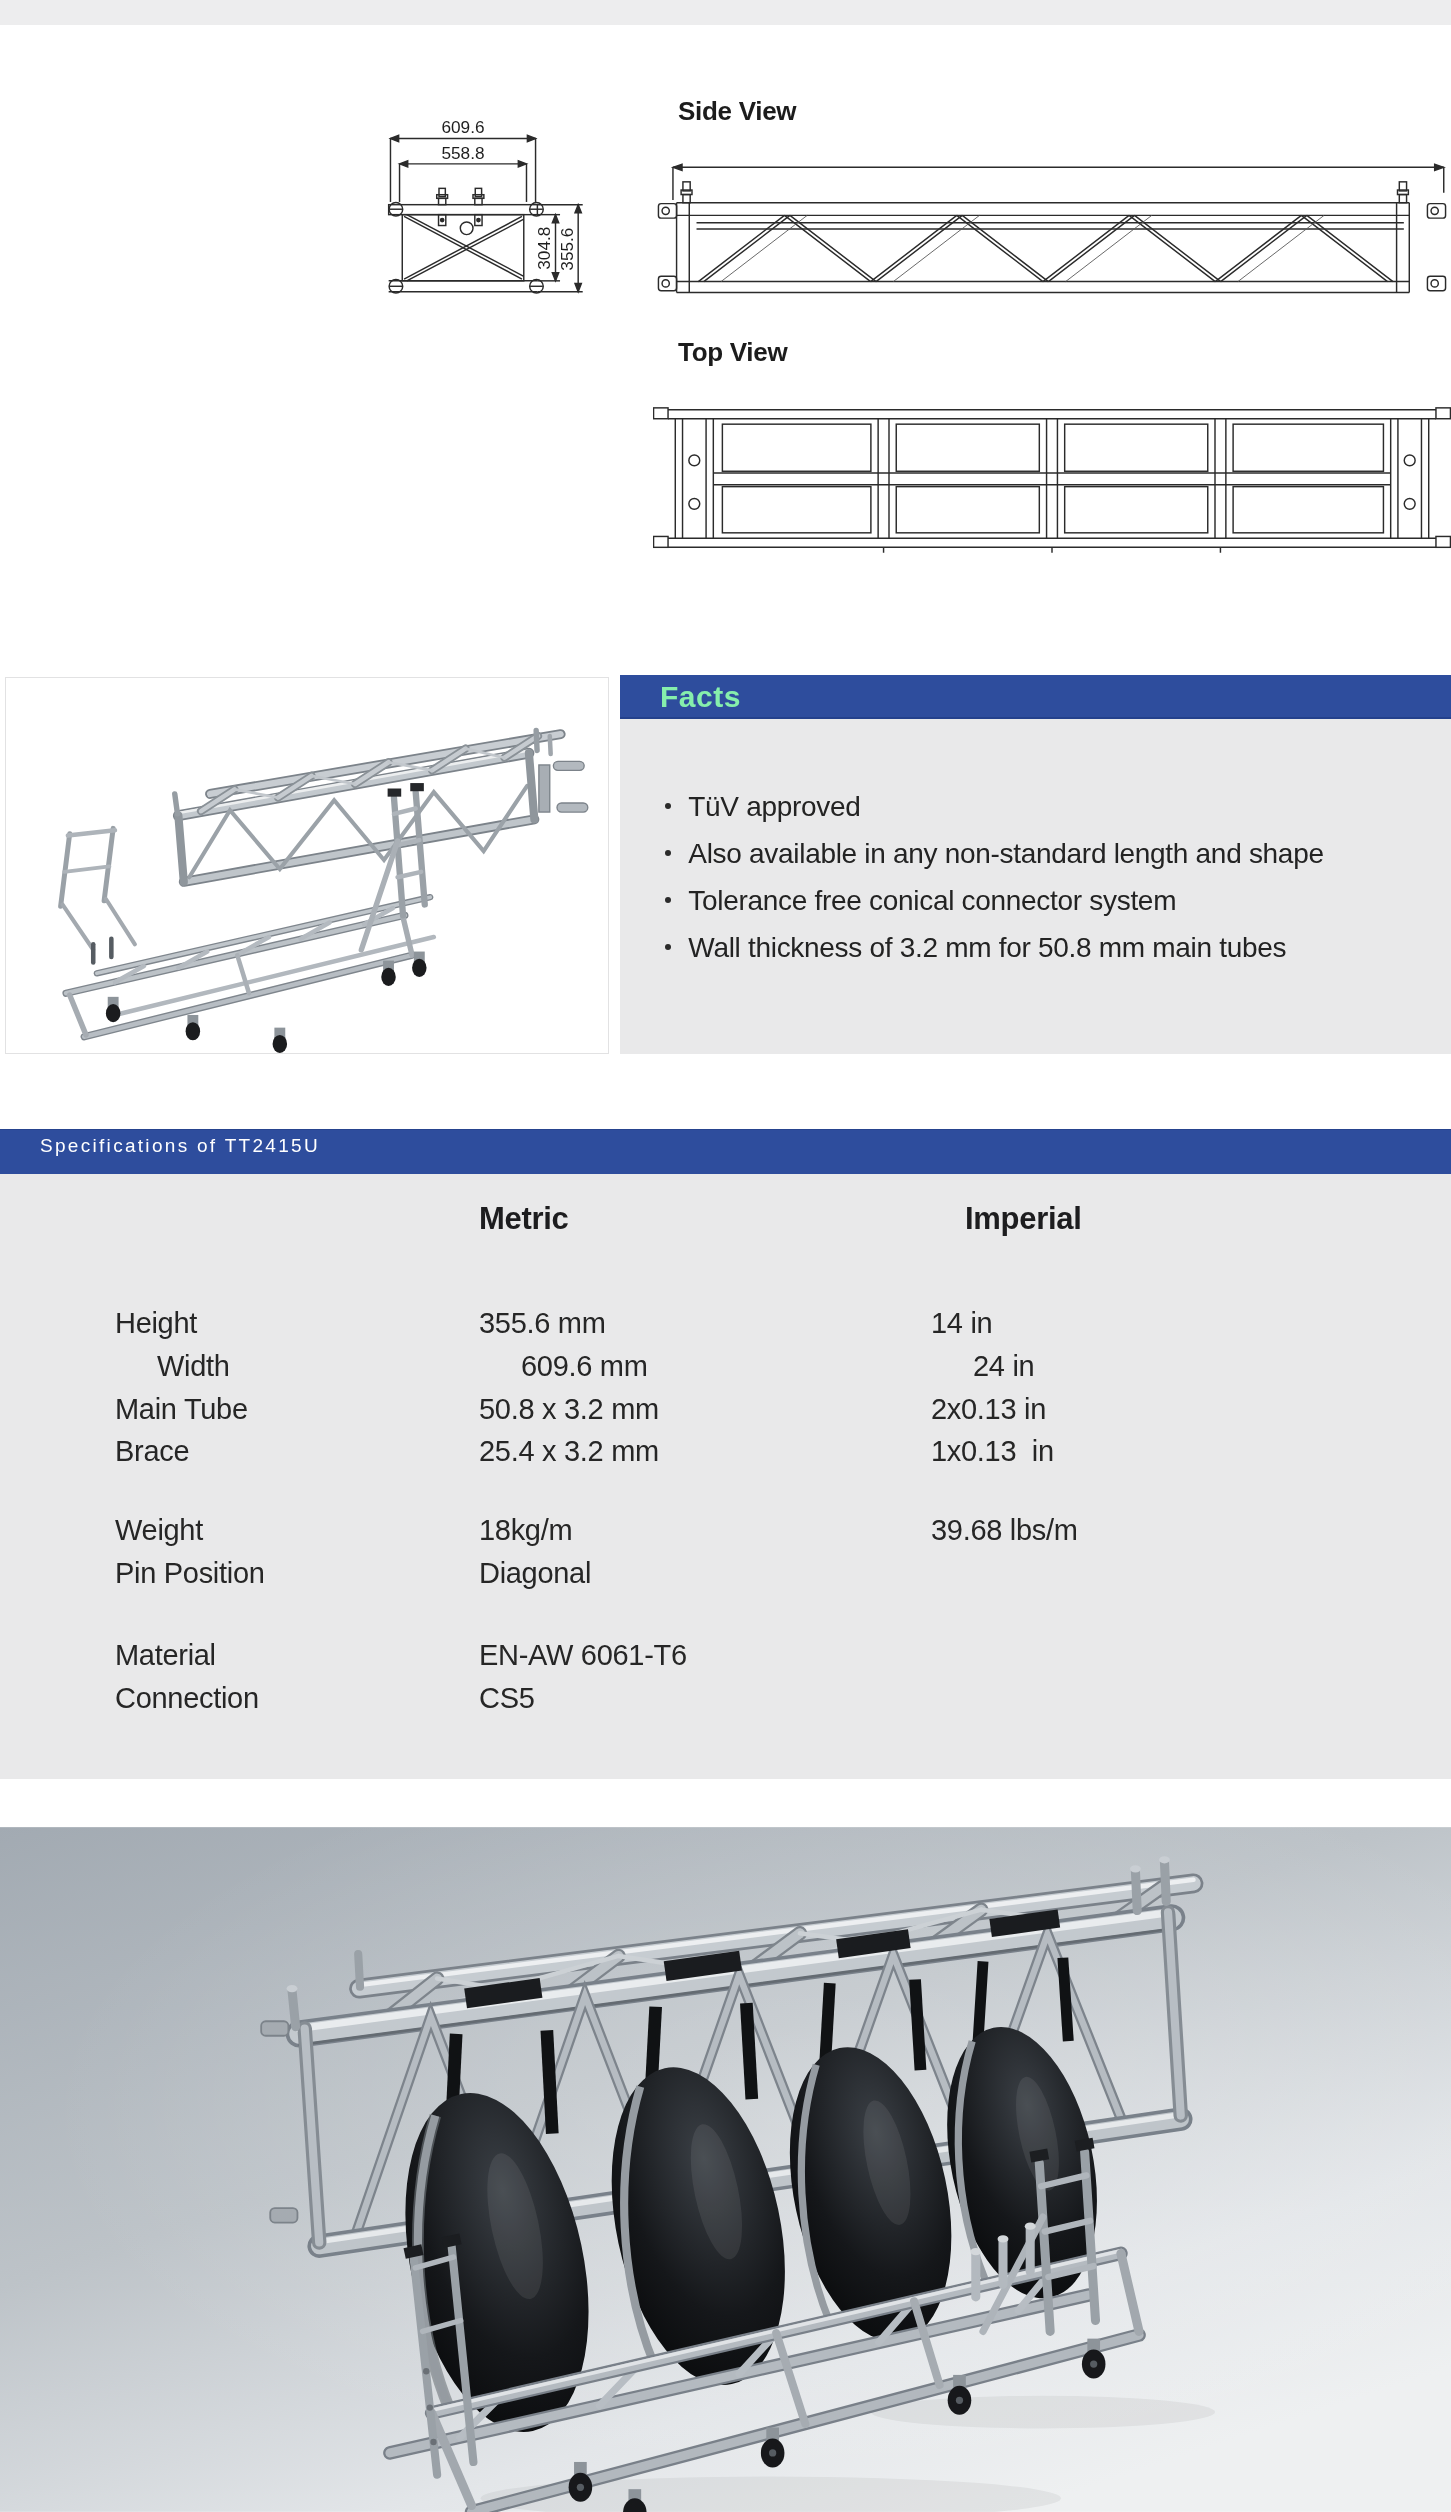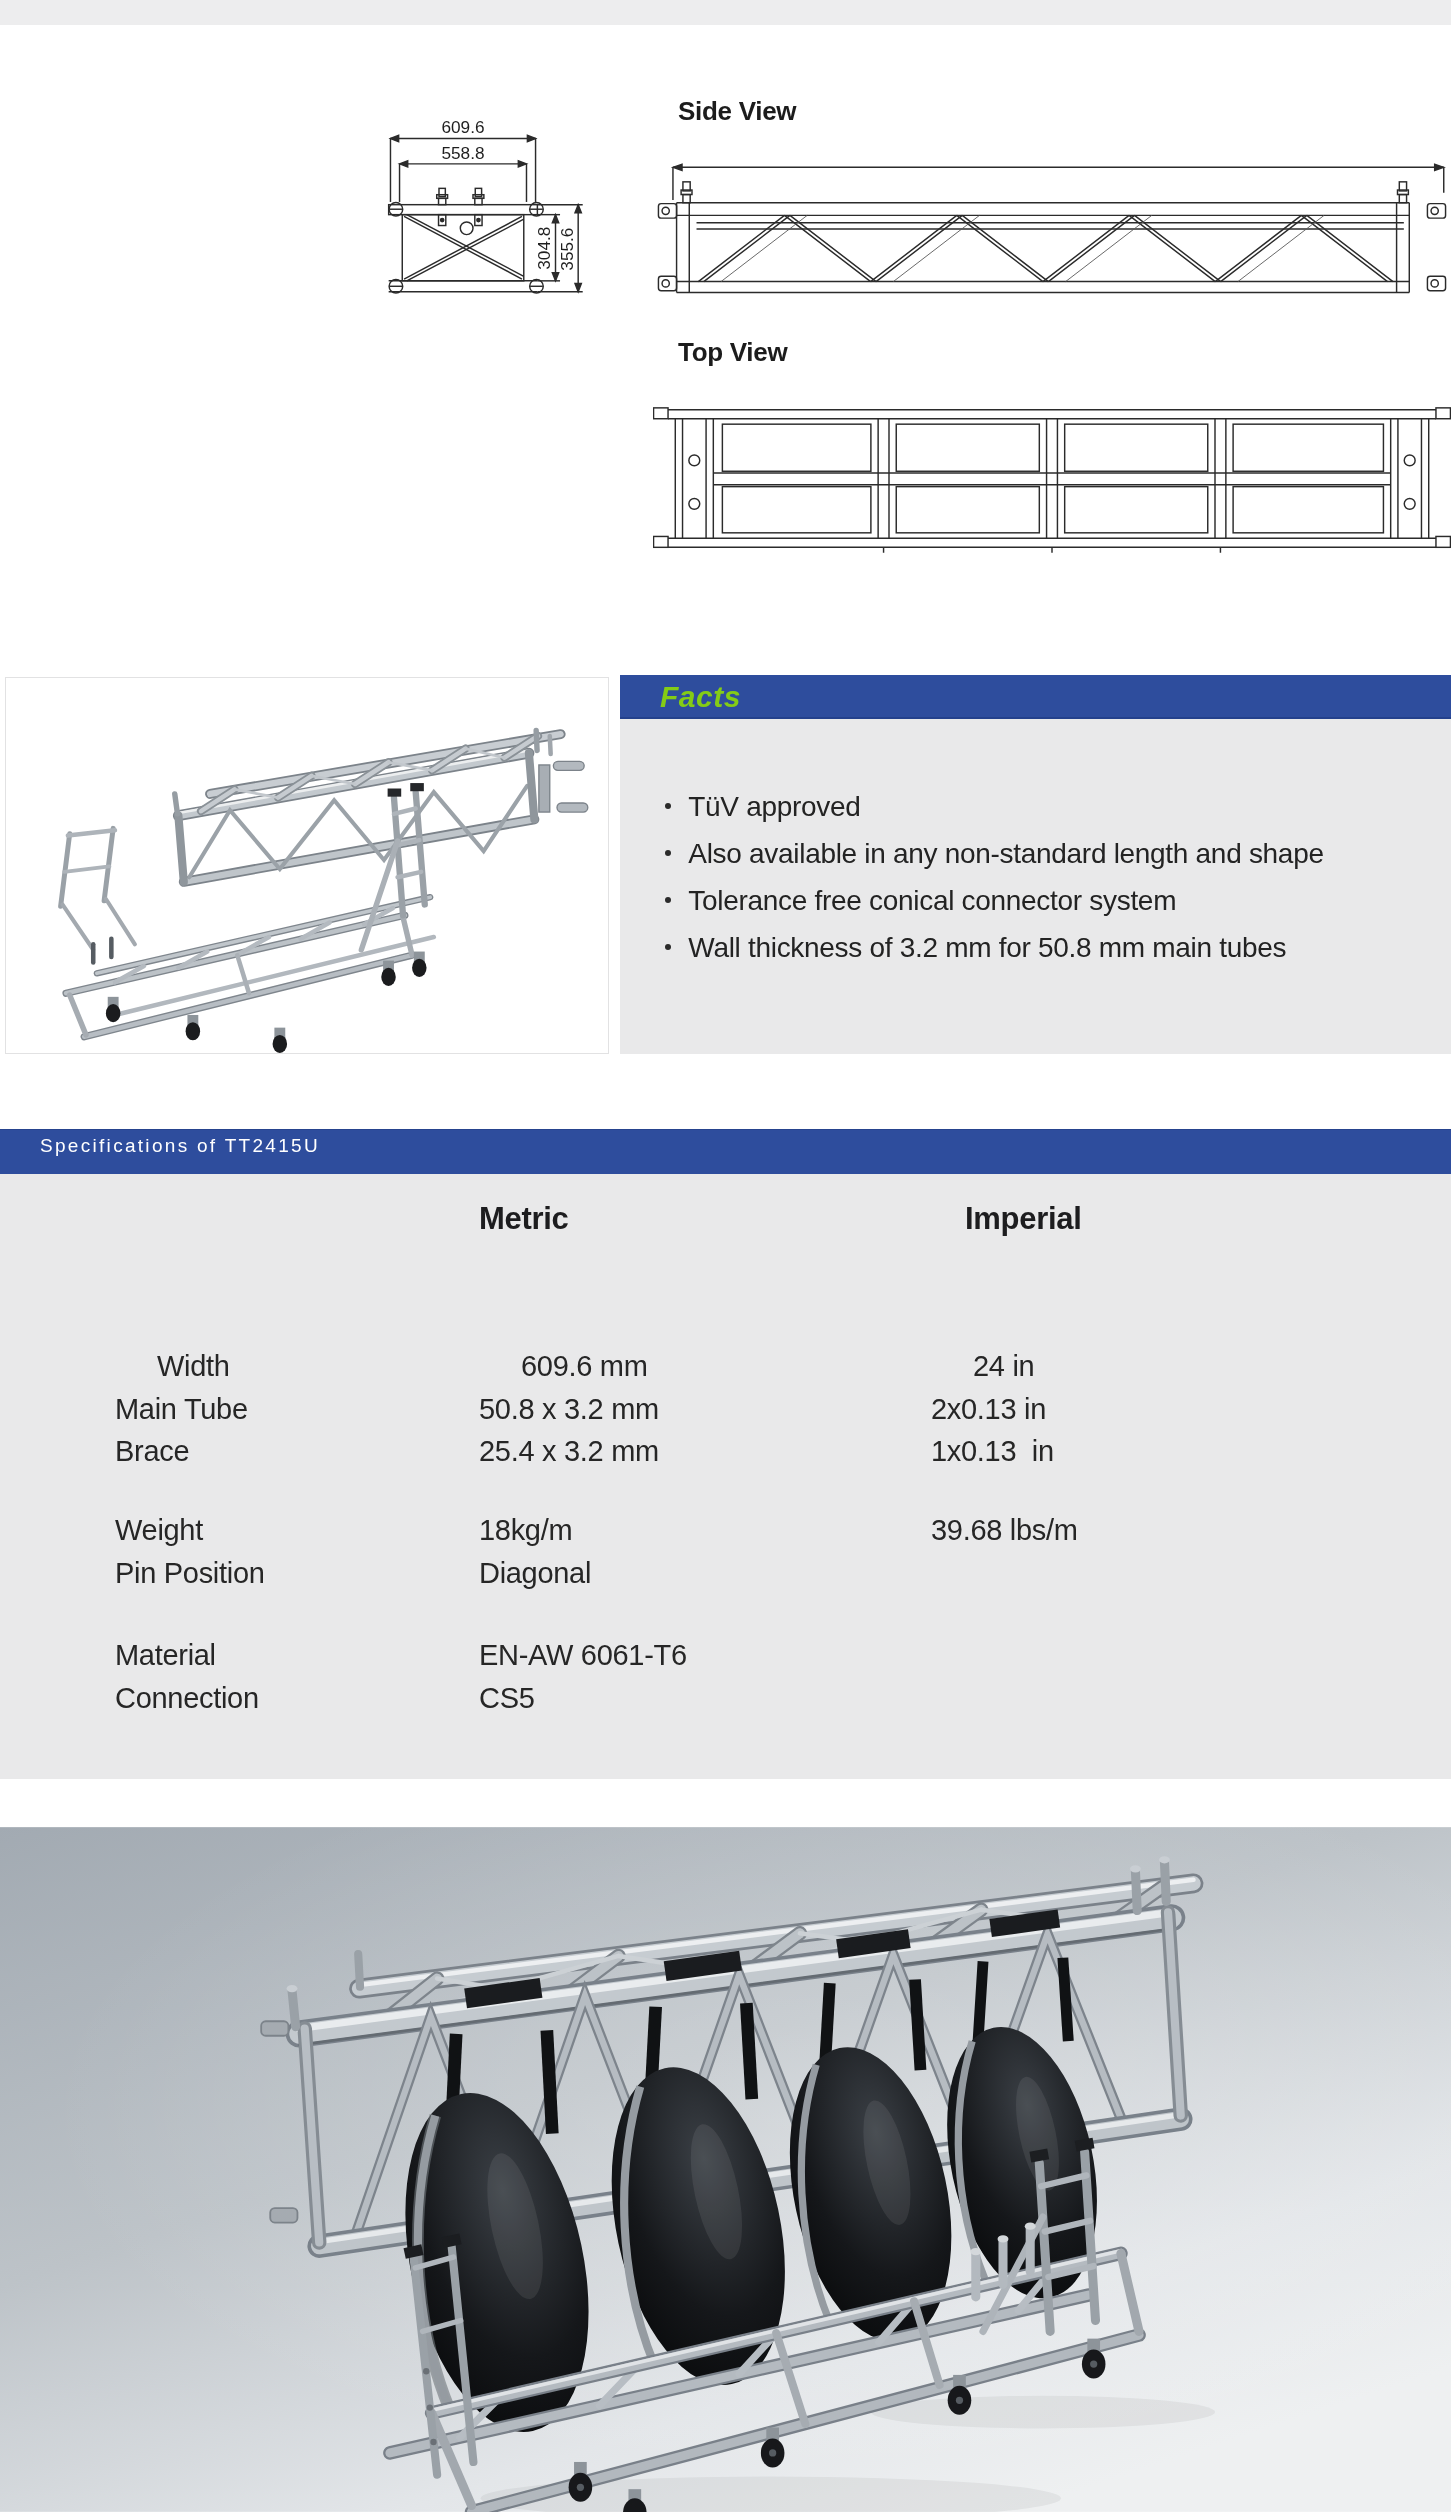--- a/index.html
+++ b/index.html
@@ -7,21 +7,21 @@
     width:1451px;height:2512px;position:relative;background:#ffffff;
     font-family:"Liberation Sans", sans-serif;color:#242424;overflow:hidden;
   }
   .abs{position:absolute;}
   
   .top-band{left:0;top:0;width:1451px;height:25.4px;background:#ededee;}
   
   .view-label{font-size:26px;font-weight:bold;color:#1c1c1c;letter-spacing:-0.3px;}
   
   .facts-bar{left:620px;top:675px;width:831px;height:42px;background:#2e4d9d;border-bottom:2.7px solid #24418c;}
-  .facts-title{position:absolute;left:40px;top:4.5px;color:#84cc16;font-size:30px;font-weight:bold;font-style:italic;letter-spacing:0.5px;}
+  .facts-title{position:absolute;left:40px;top:4.5px;color:#86efac;font-size:30px;font-weight:bold;letter-spacing:0.5px;}
   .facts-body{left:620px;top:719px;width:831px;height:335px;background:#e9e9ea;}
   .fact-item{position:absolute;left:0;display:flex;align-items:flex-start;}
   .fact-dot{width:6.3px;height:6.3px;border-radius:50%;background:#2b2b2b;margin:12.7px 0 0 45px;flex:none;}
   .fact-text{font-size:28px;line-height:34px;color:#232323;margin-left:17px;letter-spacing:-0.3px;}
   
   .photo-box{left:5.4px;top:677px;width:602px;height:375px;background:#ffffff;border:1.8px solid #e2e2e3;}
   
   .spec-bar{left:0;top:1129px;width:1451px;height:44px;background:#2e4d9d;border-top:1.8px solid #26438e;border-bottom:1.8px solid #26438e;}
   .spec-title{position:absolute;left:40px;top:5.4px;color:#ffffff;font-size:19px;font-weight:normal;letter-spacing:2.3px;}
   .spec-panel{left:0;top:1174px;width:1451px;height:605px;background:#e9e9ea;}
@@ -320,20 +320,25 @@
   </div>
 </div>
 
 <div class="abs spec-bar">
   <div class="spec-title">Specifications of TT2415U</div>
 </div>
 <div class="abs spec-panel">
   <div class="spec-header" style="left:479px;top:27px;">Metric</div>
   <div class="spec-header" style="left:965px;top:27px;">Imperial</div>
 
+  <div class="spec-row" style="top:133px;">
+    <span class="col-label">Height</span>
+    <span class="col-metric">355.6 mm</span>
+    <span class="col-imperial">14 in</span>
+  </div>
   <div class="spec-row" style="top:176px;margin-left:42px;">
     <span class="col-label">Width</span>
     <span class="col-metric">609.6 mm</span>
     <span class="col-imperial">24 in</span>
   </div>
   <div class="spec-row" style="top:219px;">
     <span class="col-label">Main Tube</span>
     <span class="col-metric">50.8 x 3.2 mm</span>
     <span class="col-imperial">2x0.13 in</span>
   </div>

